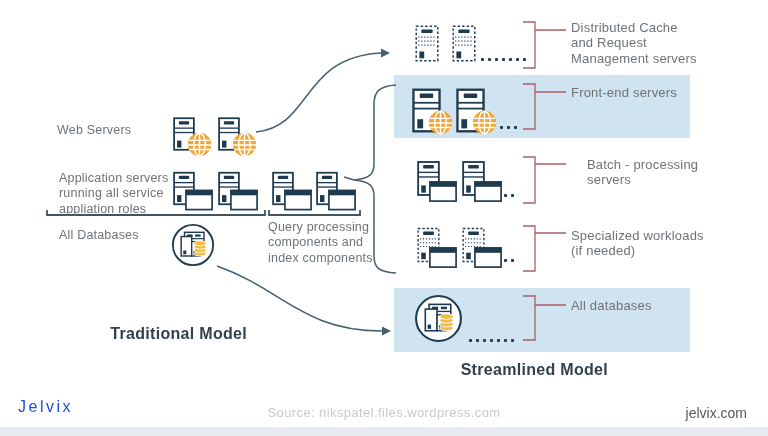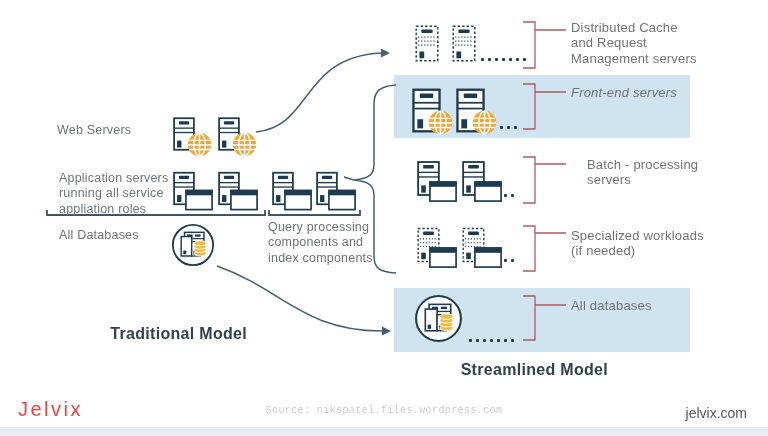--- a/index.html
+++ b/index.html
@@ -15,26 +15,26 @@
   }
   .rlbl { font-size:13px; line-height:1.18; }
   .title {
     position:absolute; font-size:16px; font-weight:bold; color:#32414b;
     letter-spacing:.3px; text-align:right;
   }
   .icon { position:absolute; }
   .dots { position:absolute; display:flex; gap:4px; align-items:center; }
   .dots i { display:block; width:3px; height:3px; background:#1e3a4f; border-radius:1px; }
   .logo {
-    position:absolute; left:18px; top:398px; font-size:20px; color:#ef4444;
+    position:absolute; left:18px; top:398px; font-size:16px; color:#1d4ed8;
     letter-spacing:2.5px; font-weight:400;
   }
   .source {
     position:absolute; left:50%; top:405px; transform:translateX(-50%);
-    font-size:10px; color:#c7cacc; letter-spacing:.4px; white-space:nowrap;font-family:Liberation Mono, monospace;
+    font-size:13px; color:#c7cacc; letter-spacing:.4px; white-space:nowrap;
   }
   .site { position:absolute; right:21px; top:405px; font-size:14px; color:#54595d; }
   .footer-strip { position:absolute; left:0; bottom:0; width:768px; height:9px; background:#e8ebf0; }
 </style>
 </head>
 <body>
 
 <div class="canvas">
 
   <svg width="0" height="0" style="position:absolute" aria-hidden="true">
@@ -190,21 +190,21 @@
       <use href="#globe"></use>
     </svg>
   <svg class="icon" style="left:472px; top:110px" width="25" height="25">
       <use href="#globe"></use>
     </svg>
   <div class="dots" style="left:500px; top:126px;">
       <i></i>
       <i></i>
       <i></i>
     </div>
-  <div class="lbl rlbl" style="left:571px; top:85px; width:185px;font-style:italic;">Front-end servers</div>
+  <div class="lbl rlbl" style="left:571px; top:85px; width:185px;">Front-end servers</div>
 
   <svg class="icon" style="left:417px; top:157px" width="23" height="43">
       <use href="#tower"></use>
     </svg>
   <svg class="icon" style="left:462px; top:157px" width="23" height="43">
       <use href="#tower"></use>
     </svg>
   <svg class="icon" style="left:429px; top:181px" width="28" height="21">
       <use href="#appwin"></use>
     </svg>

